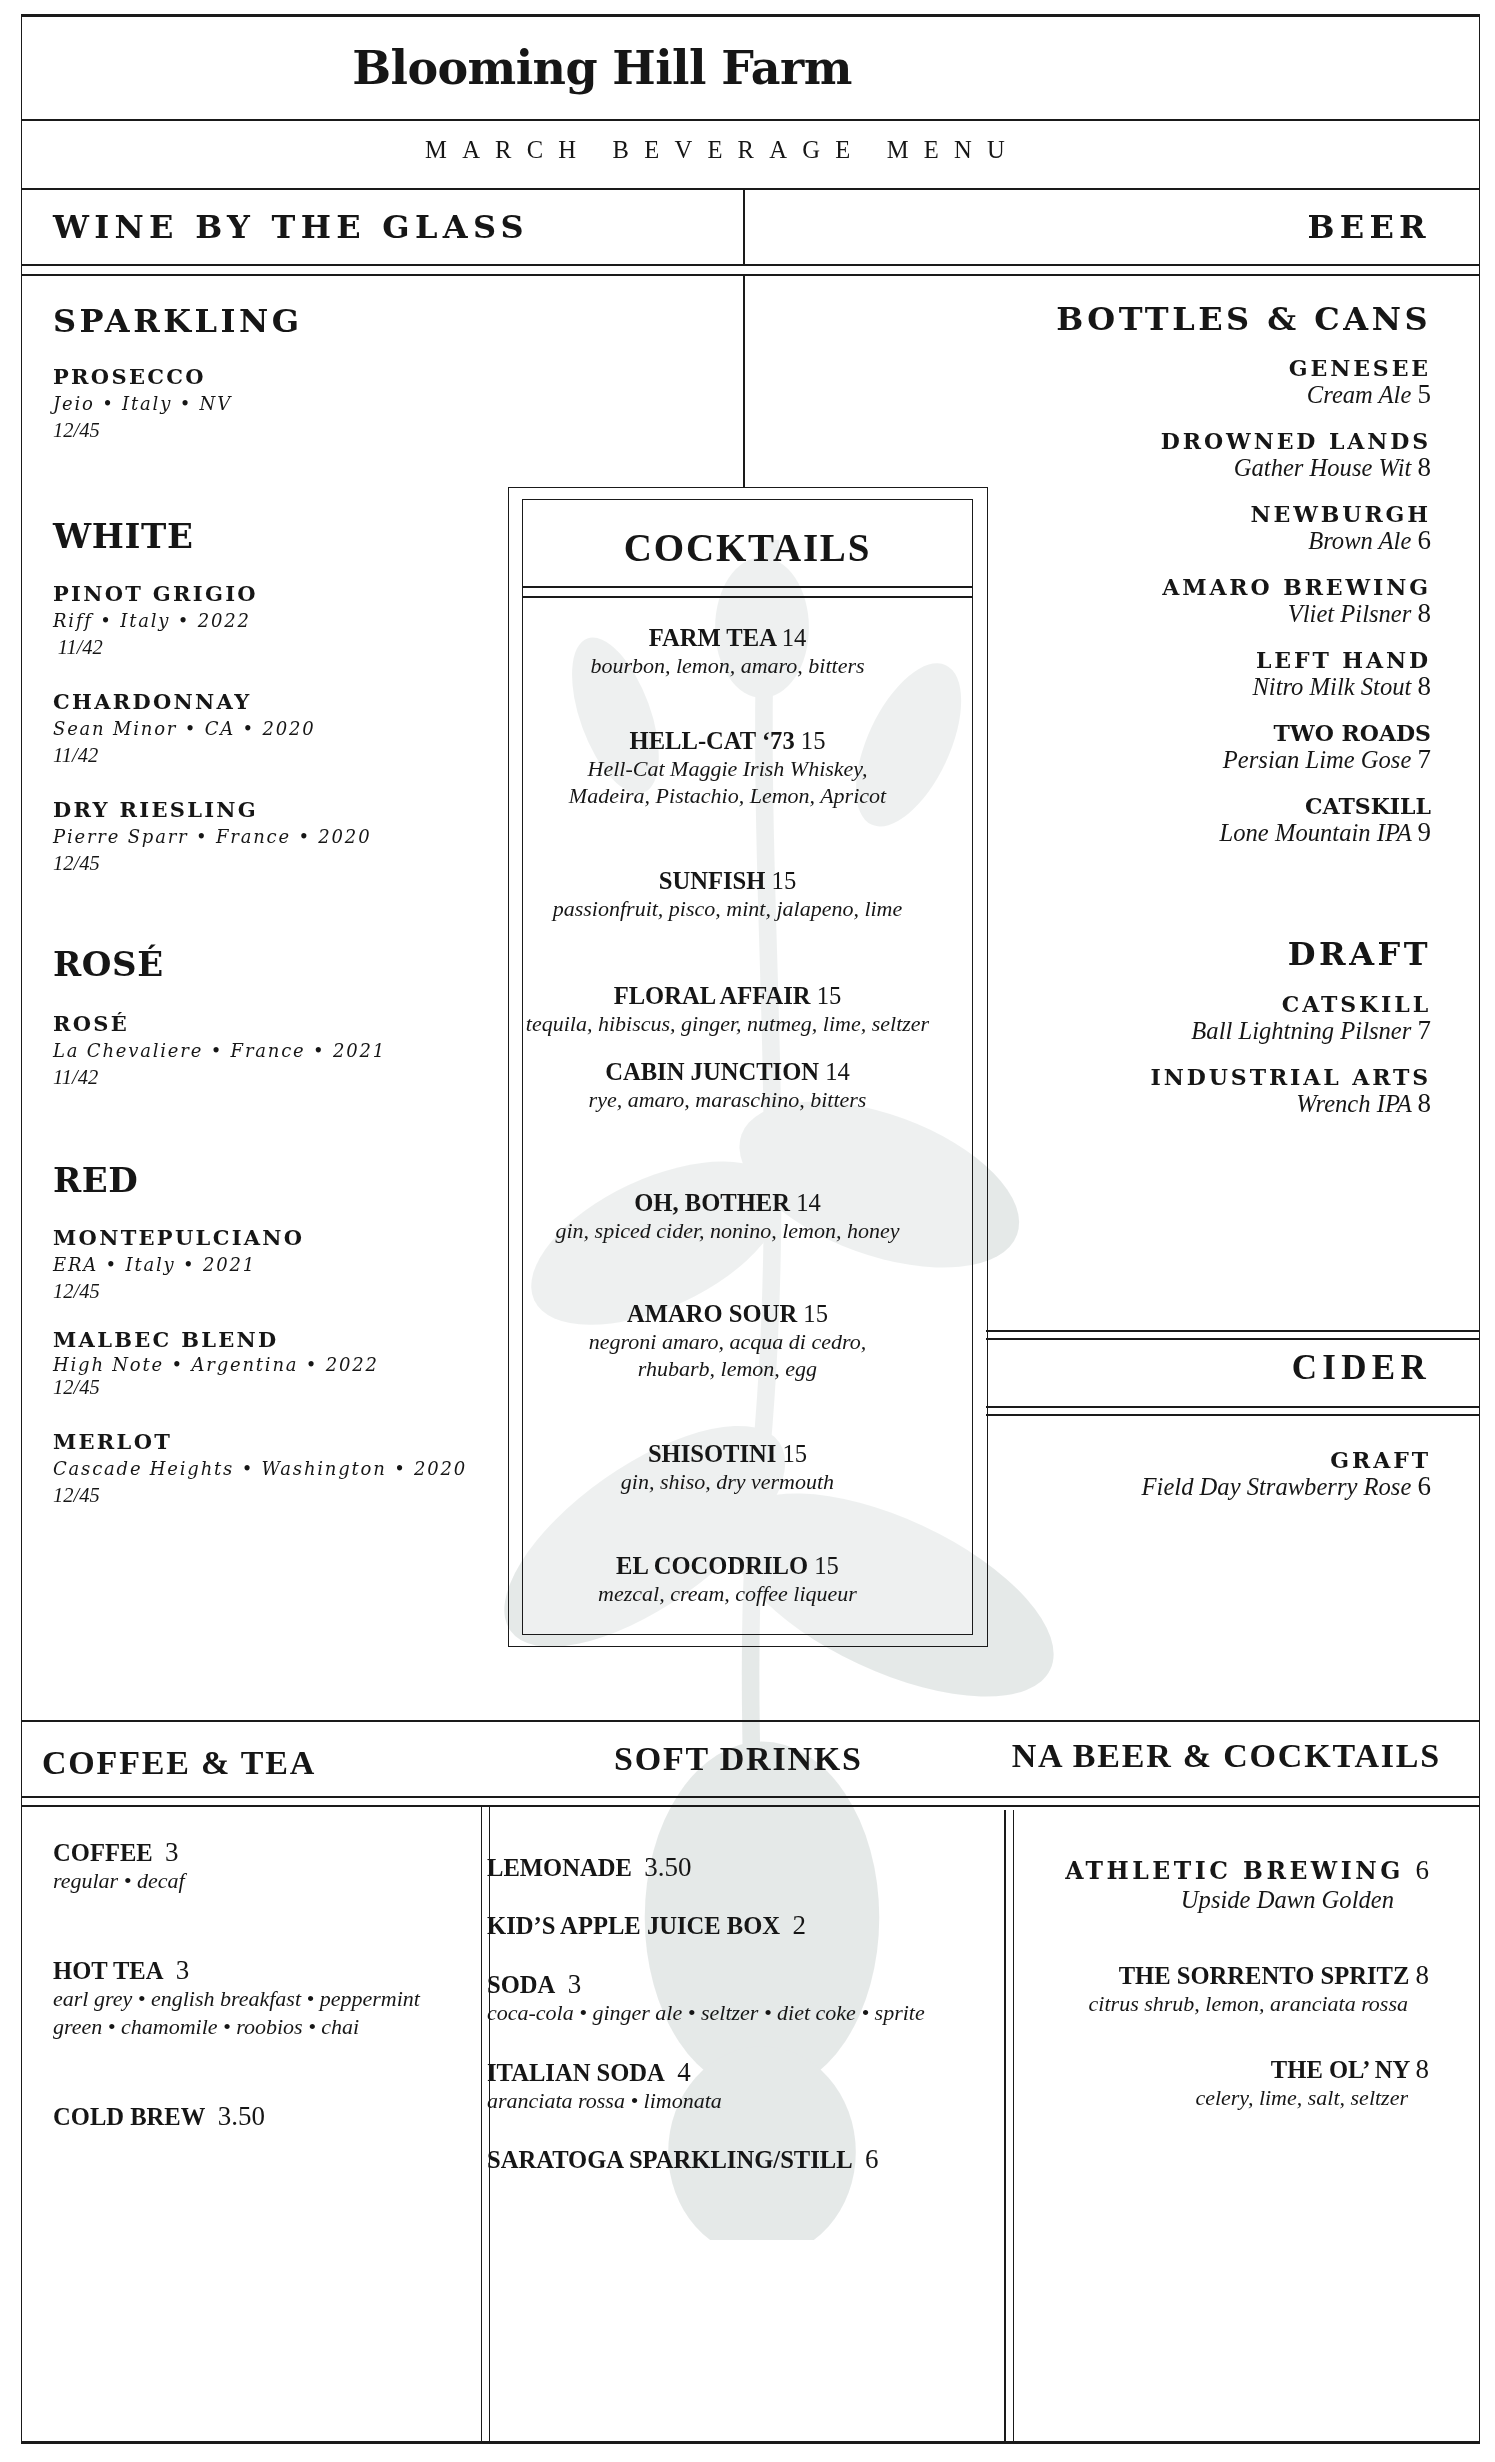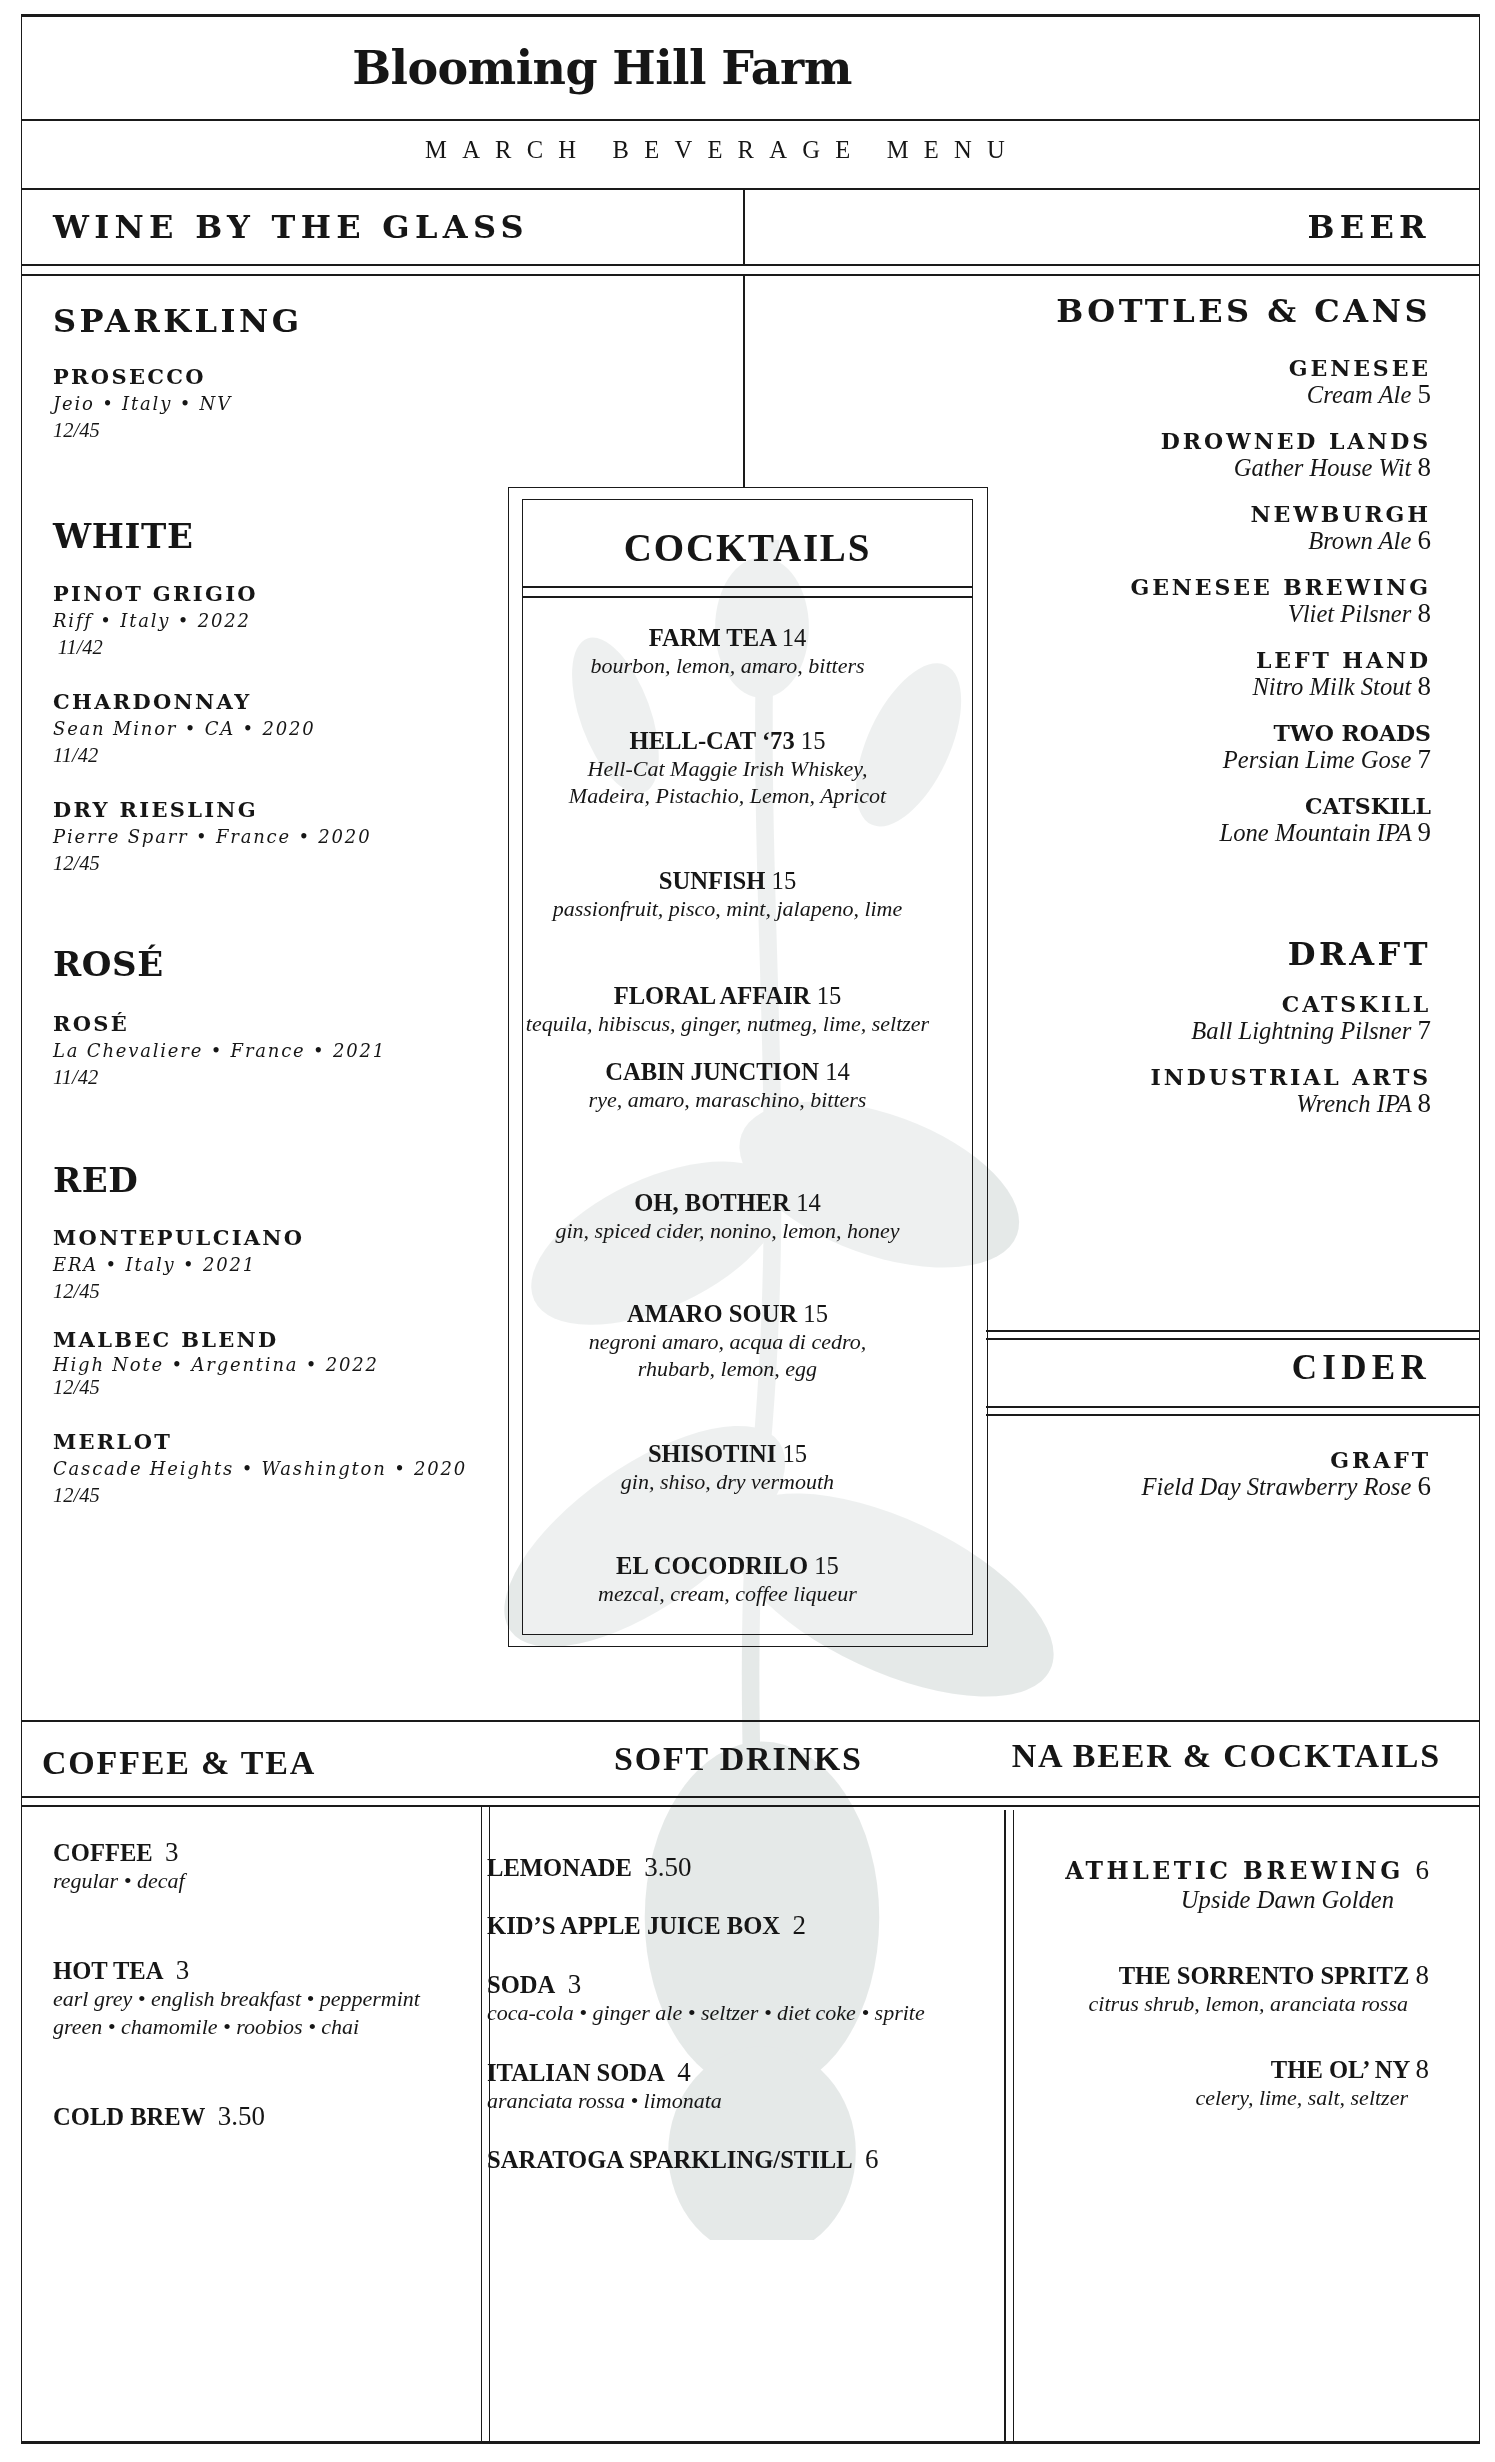--- a/index.html
+++ b/index.html
@@ -110,36 +110,36 @@
   <div class="wine-name" style="line-height:24.6px;">MALBEC BLEND</div>
   <div class="wine-desc" style="line-height:23.5px;">High Note • Argentina • 2022</div>
   <div class="wine-price" style="line-height:23.5px;">12/45</div>
 </div>
 <div class="wine-item" style="top:1428px;">
   <div class="wine-name">MERLOT</div>
   <div class="wine-desc">Cascade Heights • Washington • 2020</div>
   <div class="wine-price">12/45</div>
 </div>
 
-<div class="cat-head" style="right:64px; top:292px;">BOTTLES &amp; CANS</div>
+<div class="cat-head" style="right:64px; top:300px;">BOTTLES &amp; CANS</div>
 <div class="beer-col" style="top:355px;">
   <div class="beer-item">
     <div class="beer-name">GENESEE</div>
     <div class="beer-desc"><span>Cream Ale</span> <span class="beer-price">5</span></div>
   </div>
   <div class="beer-item">
     <div class="beer-name">DROWNED LANDS</div>
     <div class="beer-desc"><span>Gather House Wit</span> <span class="beer-price">8</span></div>
   </div>
   <div class="beer-item">
     <div class="beer-name">NEWBURGH</div>
     <div class="beer-desc"><span>Brown Ale</span> <span class="beer-price">6</span></div>
   </div>
   <div class="beer-item">
-    <div class="beer-name">GENESEE BREWING</div>
+    <div class="beer-name">AMARO BREWING</div>
     <div class="beer-desc"><span>Vliet Pilsner</span> <span class="beer-price">8</span></div>
   </div>
   <div class="beer-item">
     <div class="beer-name">LEFT HAND</div>
     <div class="beer-desc"><span>Nitro Milk Stout</span> <span class="beer-price">8</span></div>
   </div>
   <div class="beer-item">
     <div class="beer-name" style="letter-spacing:0;">TWO ROADS</div>
     <div class="beer-desc"><span>Persian Lime Gose</span> <span class="beer-price">7</span></div>
   </div>

